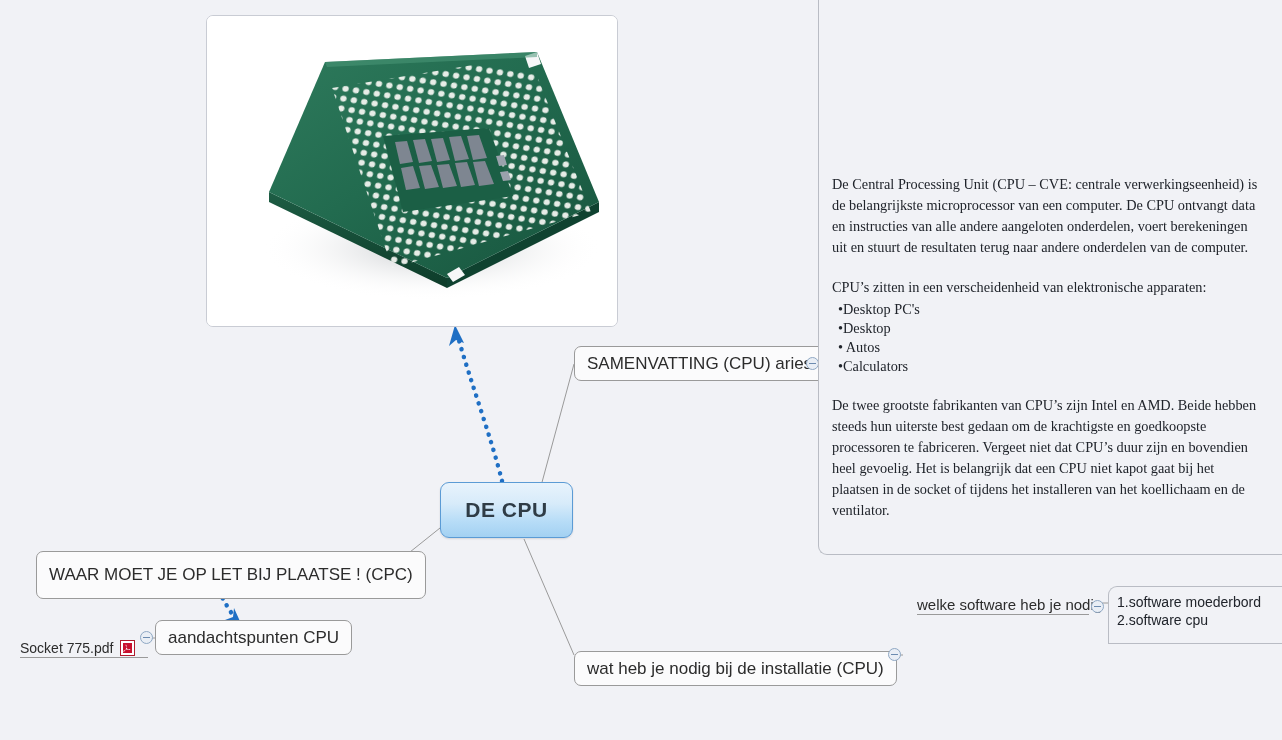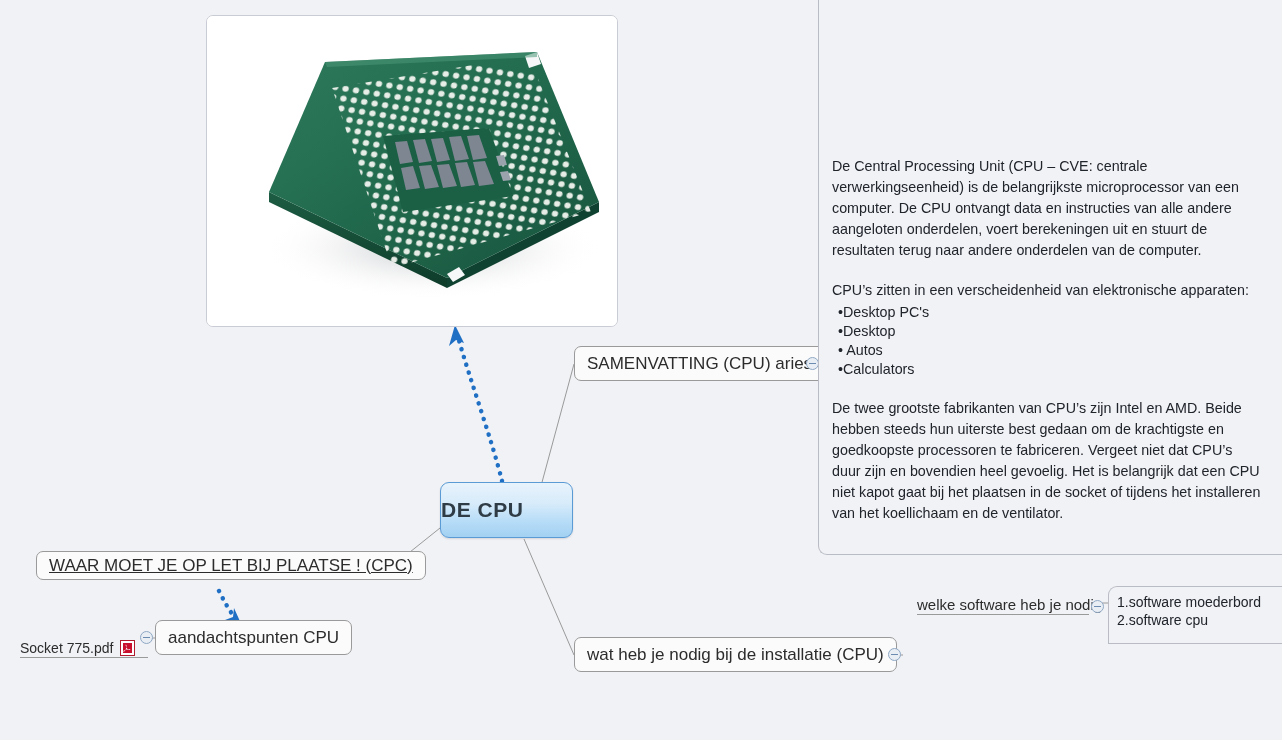--- a/index.html
+++ b/index.html
@@ -54,48 +54,48 @@
     color: #2c2c2c;
   }
 
   
   #root-node {
     left: 440px; top: 482px;
     width: 133px; height: 56px;
     border: 1px solid #5b9bd5;
     border-radius: 9px;
     background: linear-gradient(to bottom, #e8f3fc 0%, #d7ebfa 38%, #b6dcf7 72%, #a3d1f2 100%);
+    justify-content: center;
     font-size: 21px;
     font-weight: bold;
     letter-spacing: 0.5px;
     color: #2f3c46;
     box-shadow: 0 1px 2px rgba(0,0,0,0.12);
   }
 
   #node-samenvatting {
     left: 574px; top: 346px;
     height: 35px;
     padding: 0 12px;
     font-size: 17px;
   }
   #node-waar-moet {
     left: 36px; top: 551px;
-    height: 29px;
+    height: 48px;
     padding: 0 12px;
     font-size: 17px;
-    text-decoration: underline;
   }
   #node-aandachtspunten {
     left: 155px; top: 620px;
     height: 35px;
     padding: 0 12px;
     font-size: 17px;
   }
   #node-wat-heb-je {
-    left: 574px; top: 637px;
+    left: 574px; top: 651px;
     height: 35px;
     padding: 0 12px;
     font-size: 17px;
   }
 
   
   .label-node {
     position: absolute;
     display: flex;
     align-items: center;
@@ -155,22 +155,23 @@
     left: 818px; top: -24px;
     width: 500px; height: 579px;
     border: 1px solid #b9bcc4;
     border-radius: 0 0 0 9px;
     border-top: none;
     border-right: none;
     padding: 0;
   }
   #panel-samenvatting .panel-inner {
     position: absolute;
-    left: 13px; top: 180px;
+    left: 13px; top: 198px;
     width: 430px;
+    font-family: Liberation Serif, serif;
   }
   #panel-samenvatting p {
     margin: 0 0 19px 0;
     font-size: 14.3px;
     line-height: 21px;
   }
   #panel-samenvatting ul {
     margin: 0 0 19px 0;
     padding: 0;
     list-style: none;

